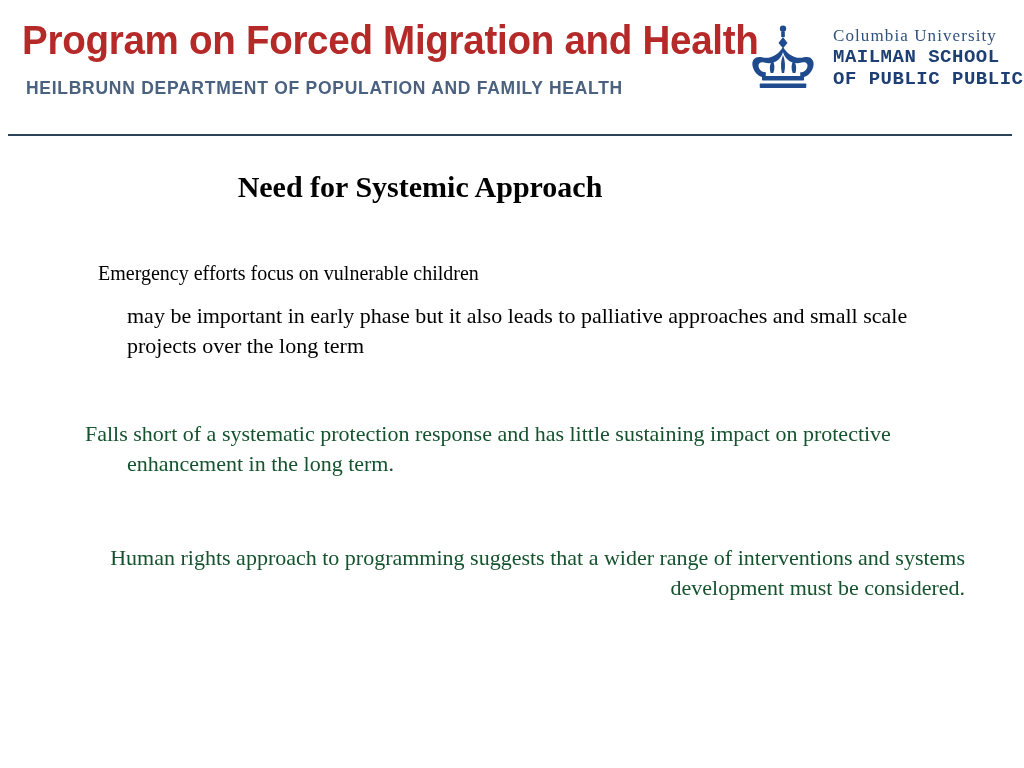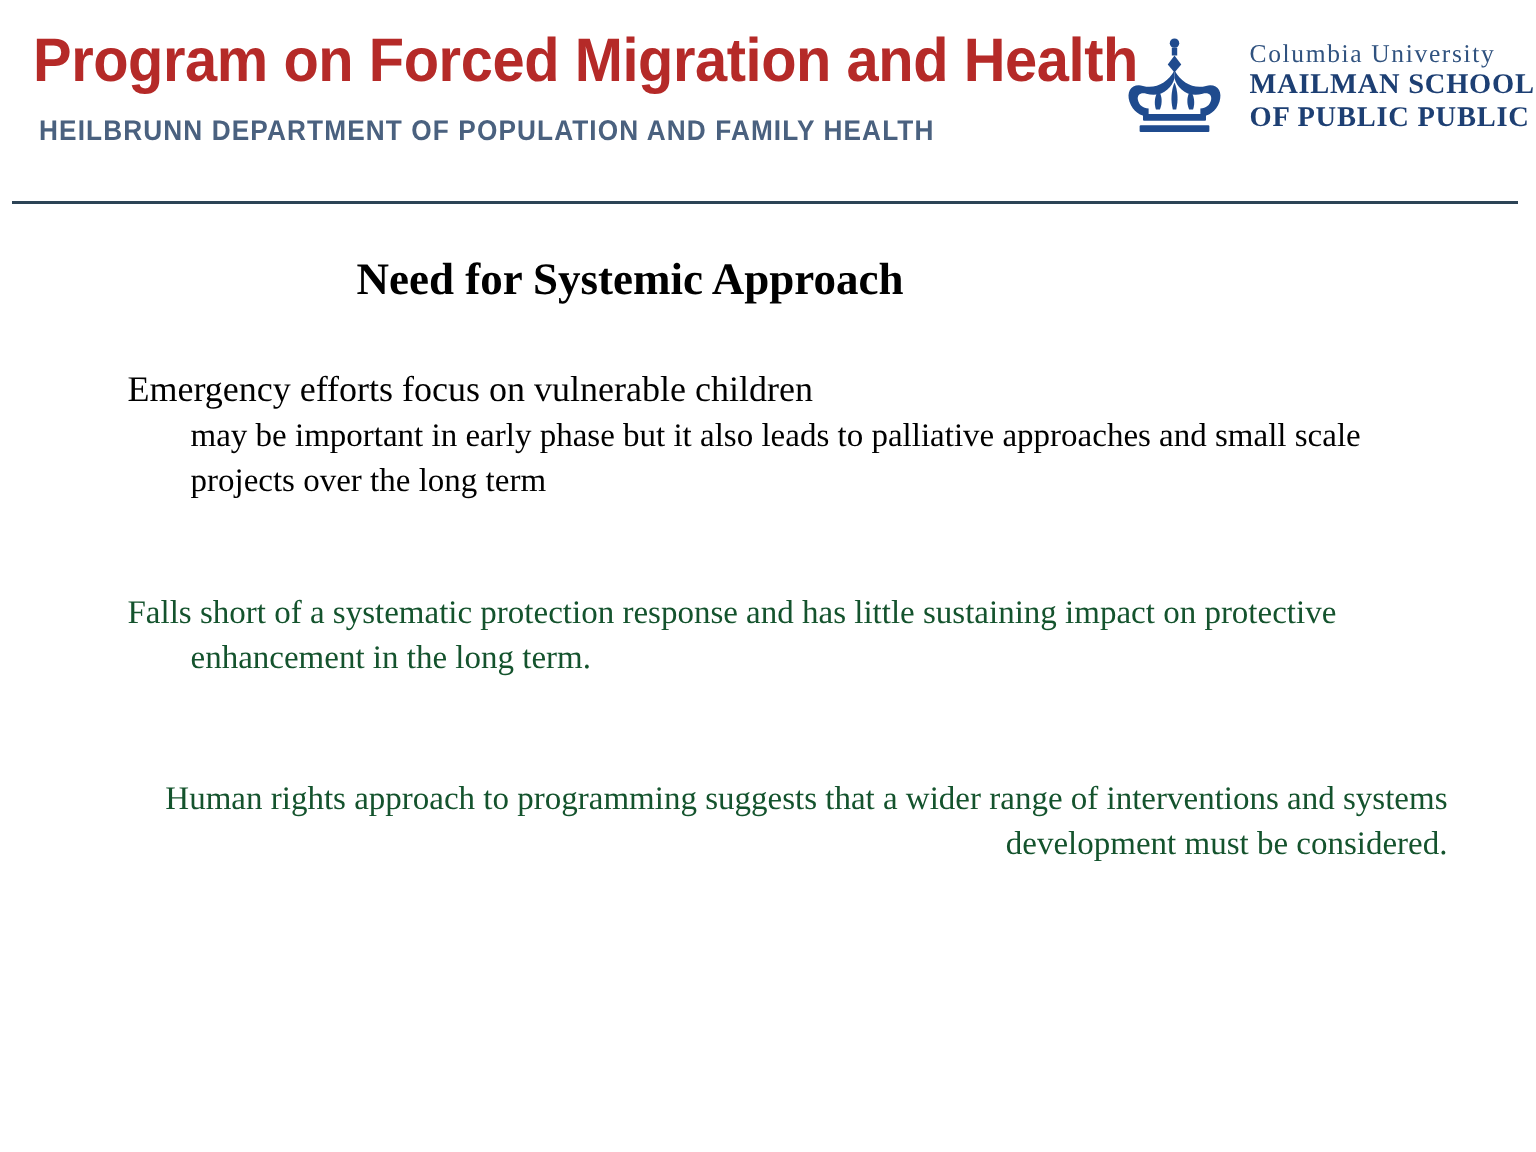--- a/index.html
+++ b/index.html
@@ -84,21 +84,21 @@
   }
   .cu-line1 {
     font-family: "Liberation Serif", "DejaVu Serif", serif;
     font-size: 17px;
     line-height: 20px;
     color: #30527f;
     letter-spacing: 1.1px;
     white-space: nowrap;
   }
   .cu-line2, .cu-line3 {
-    font-family: Liberation Serif, serif;
+    font-family: Liberation Mono, monospace;
     font-weight: bold;
     font-size: 19px;
     line-height: 22px;
     color: #1d3f73;
     letter-spacing: 0.5px;
     white-space: nowrap;
   }
 
   .header-rule {
     position: absolute;
@@ -131,24 +131,24 @@
     width: 880px;
   }
   .body-block {
     margin-bottom: 28px;
   }
   .body-block:last-child {
     margin-bottom: 0;
     text-align: right;
   }
   .body-lead {
-    font-size: 24px;
+    font-size: 20px;
     line-height: 30px;
     color: #000000;
-    margin: 0;
+    margin: 13px;
   }
   .body-indent {
     font-size: 22px;
     line-height: 30px;
     color: #000000;
     margin: 0;
     padding-left: 42px;
     text-indent: 0;
     max-width: 875px;
   }

